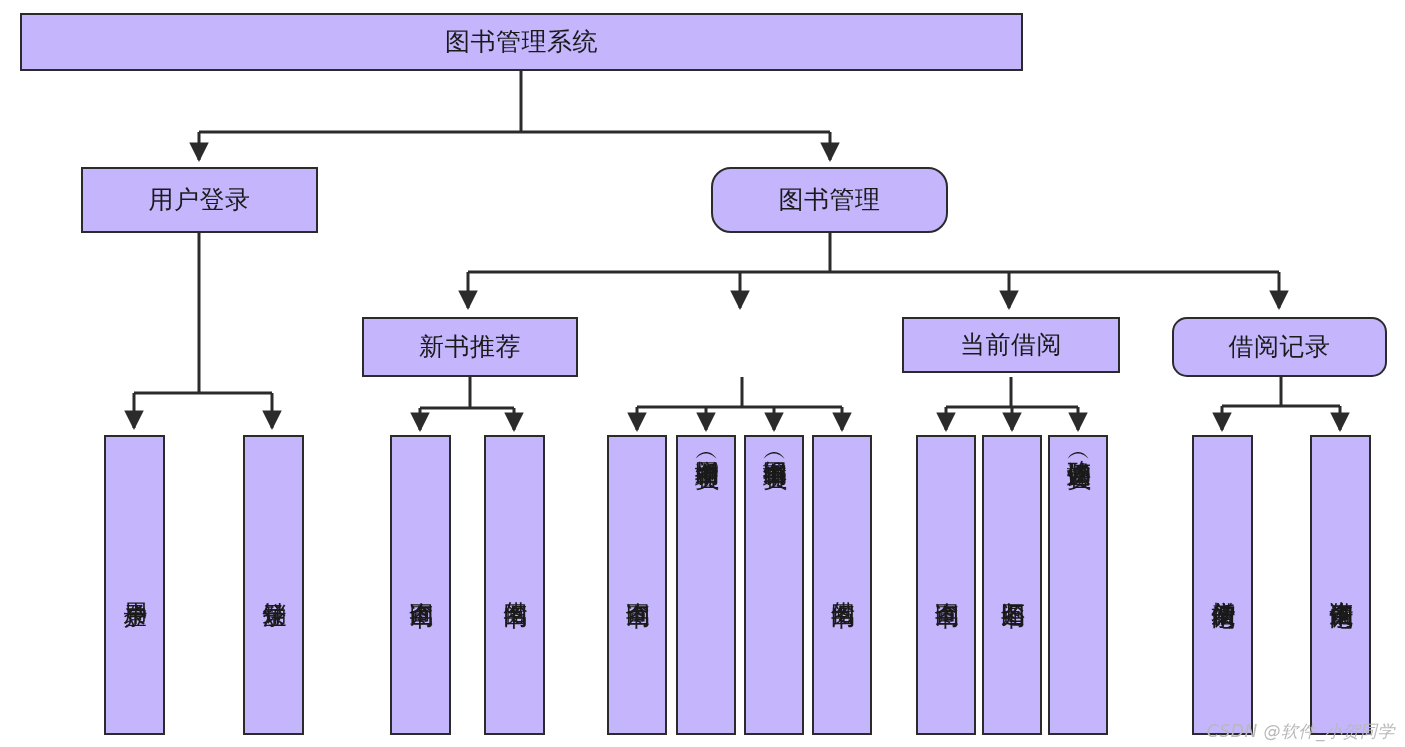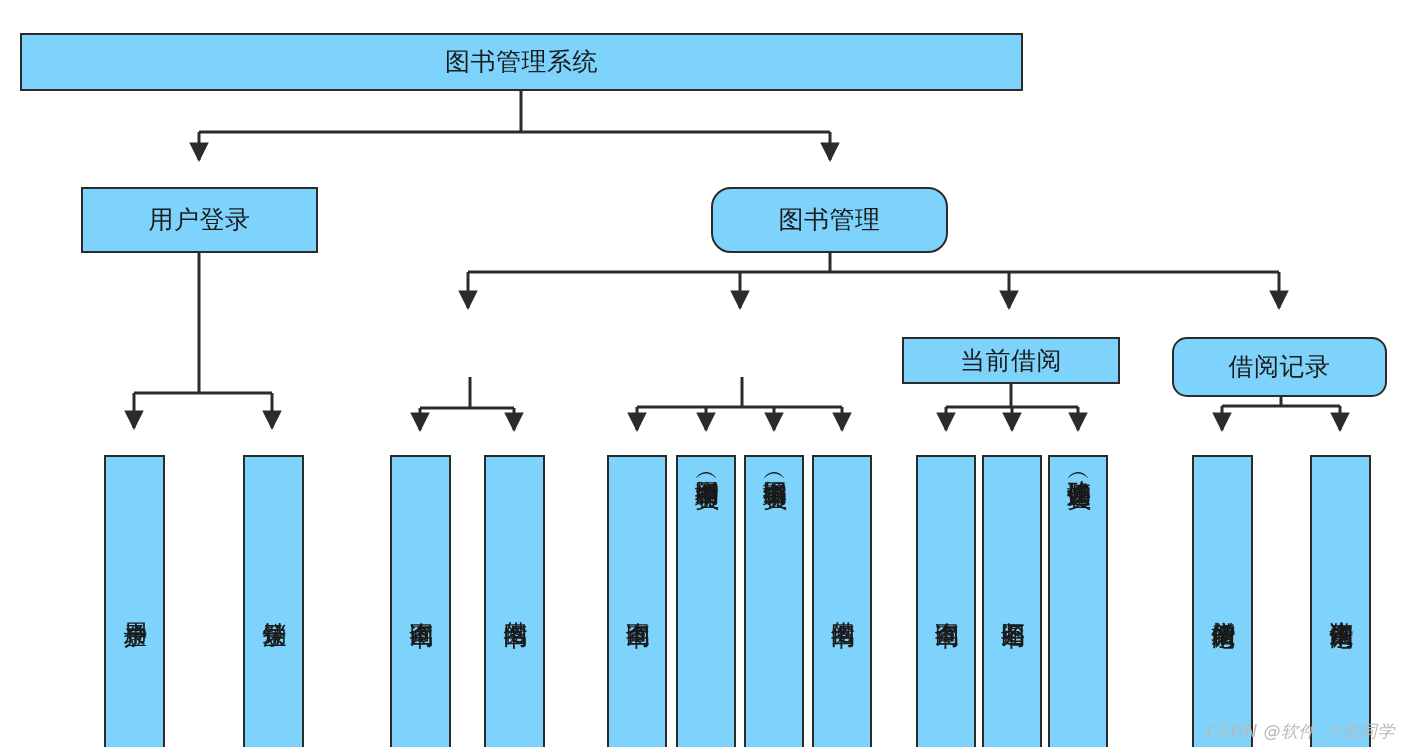--- a/index.html
+++ b/index.html
@@ -20,27 +20,26 @@
   svg#tree-svg {
     position: absolute;
     left: 0;
     top: 0;
     width: 1405px;
     height: 747px;
   }
   .node-box {
     position: absolute;
     box-sizing: border-box;
-    background: #7dd3fc;
+    background: #c4b5fd;
     border: 2.5px solid #2b2b2b;
     display: flex;
     align-items: center;
     justify-content: center;
     overflow: hidden;
-    margin-top: 20px;
   }
   .node-label-h {
     font-size: 25px;
     color: #1a1a1a;
     line-height: 1.1;
     letter-spacing: 0.5px;
     white-space: nowrap;
   }
   .node-label-v {
     font-size: 24px;
@@ -134,23 +133,26 @@
   </div>
 
   <div class="node-box" style="left:81px; top:167px; width:237px; height:66px;">
     <span class="node-label-h">用户登录</span>
   </div>
 
   <div class="node-box" style="left:711px; top:167px; width:237px; height:66px;border-radius:20px;">
     <span class="node-label-h">图书管理</span>
   </div>
 
-
-
-  <div class="node-box" style="left:902px; top:317px; width:218px; height:47px;">
+  <div class="node-box" style="left:362px; top:317px; width:216px; height:60px;">
+    <span class="node-label-h">新书推荐</span>
+  </div>
+
+
+  <div class="node-box" style="left:902px; top:317px; width:218px; height:56px;">
     <span class="node-label-h">当前借阅</span>
   </div>
 
   <div class="node-box" style="left:1172px; top:317px; width:215px; height:60px;border-radius:15px;">
     <span class="node-label-h">借阅记录</span>
   </div>
 
   <div class="node-box leaf-box centered" style="left:104px; top:435px; width:61px; height:300px;">
     <span class="node-label-v">用户登录</span>
   </div>

